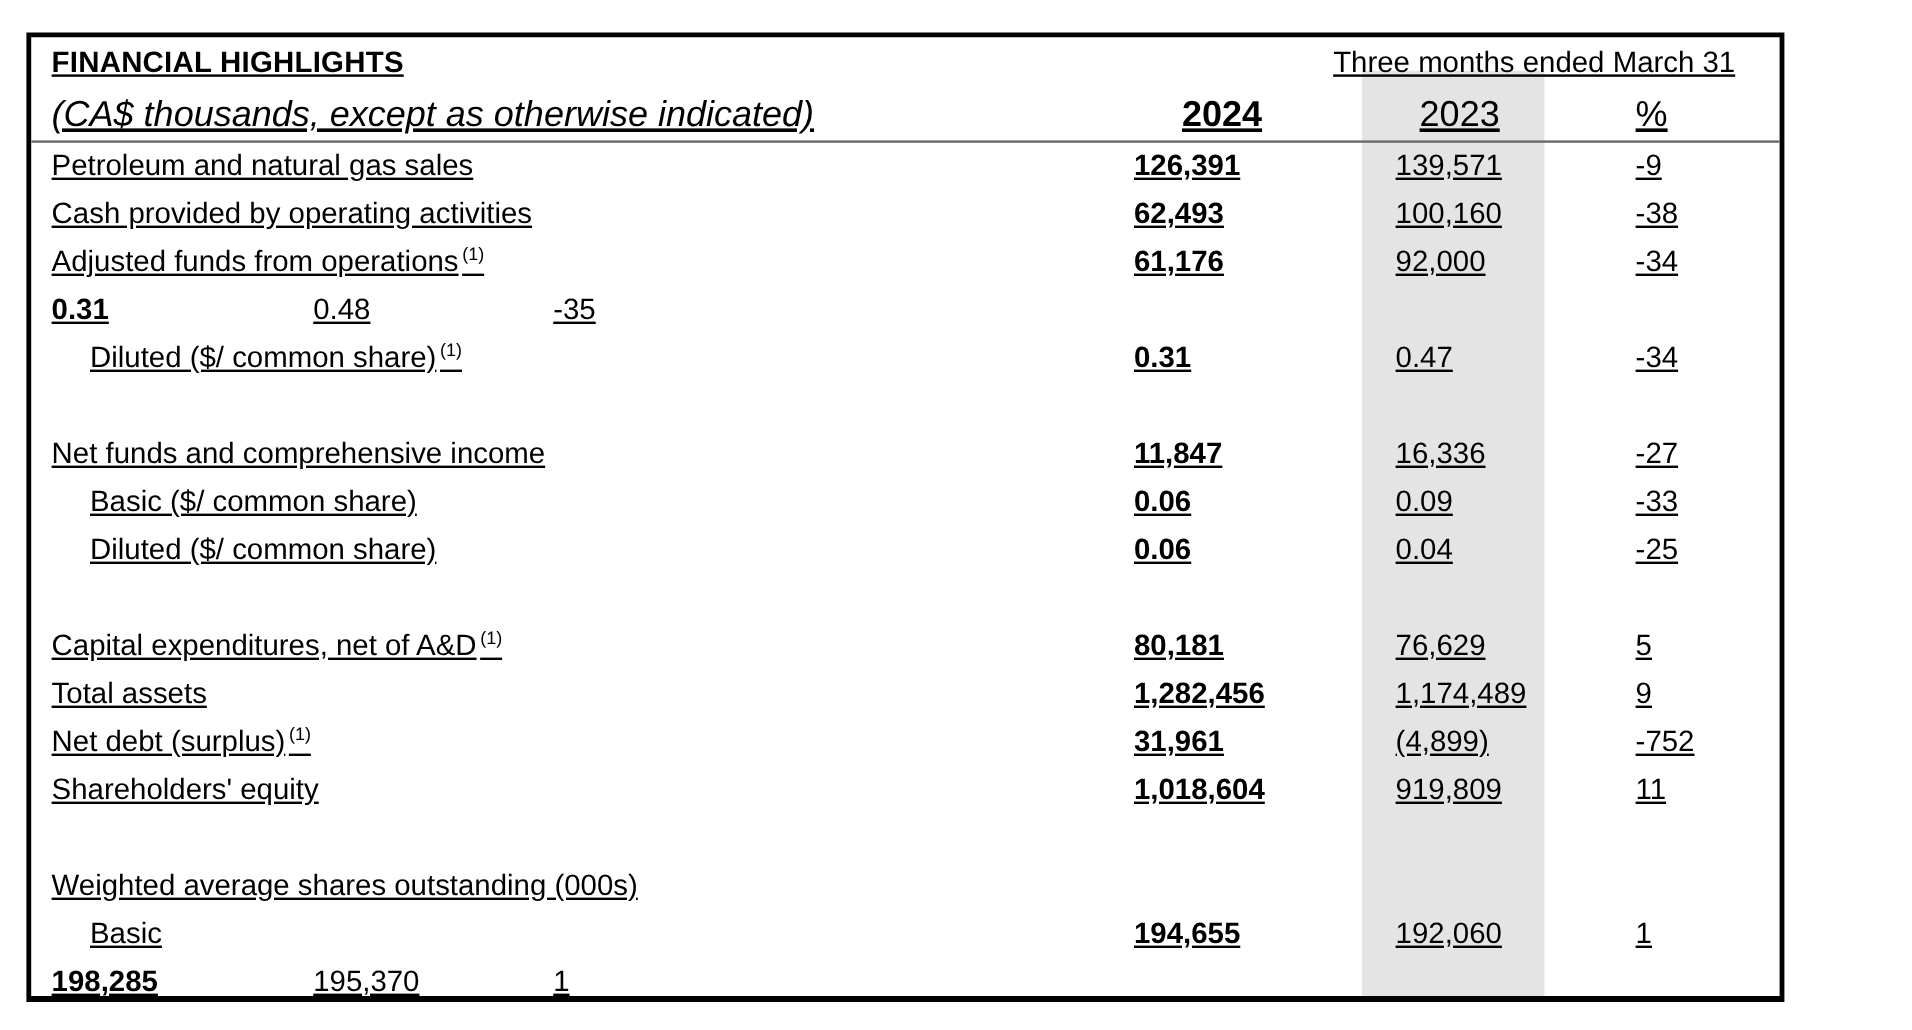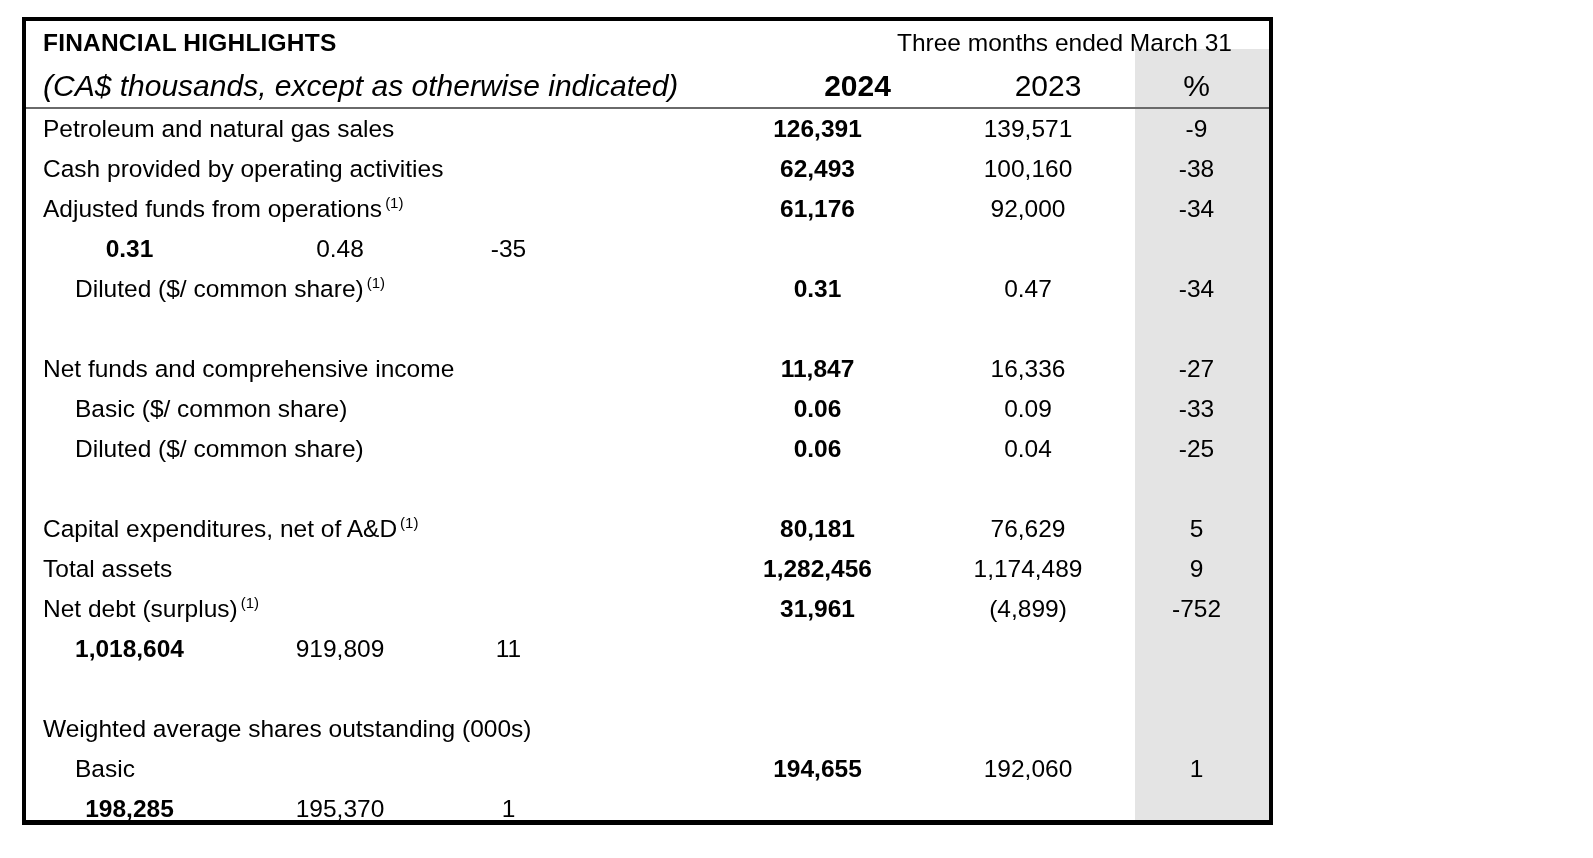--- a/index.html
+++ b/index.html
@@ -11,28 +11,29 @@
     width: 1593px;
     height: 858px;
     font-family: "Liberation Sans", sans-serif;
     color: #000000;
     overflow: hidden;
   }
 
   #table-frame {
     position: absolute;
     left: 22px;
-    top: 17px;
-    width: 1251px;
+    top: 27px;
+    width: 1465px;
     height: 808px;
     border: 4px solid #000000;
     border-bottom: 5px solid #000000;
     box-sizing: border-box;
     background: #ffffff;
     overflow: hidden;
+    text-decoration: underline;
   }
 
   
   #highlight-band {
     position: absolute;
     left: 1109px;
     top: 28px;
     width: 152px;
     bottom: 0;
     background: #e4e4e4;
@@ -59,21 +60,21 @@
   .row.spacer { height: 40px; }
 
   .cell-label {
     flex: 1 1 auto;
     text-align: left;
     white-space: nowrap;
     line-height: 1;
   }
   .cell-num {
     flex: 0 0 auto;
-    text-align: center;
+    text-align: left;
     white-space: nowrap;
     line-height: 1;
   }
   .col-2024 { width: 198px; padding-right: 25px; box-sizing: border-box; font-weight: bold; }
   .col-2023 { width: 180px; padding-right: 22px; box-sizing: border-box; }
   .col-pct  { width: 120px; padding-right: 25px; box-sizing: border-box; }
 
   .indent { padding-left: 32px; }
 
   sup.fn {
@@ -211,20 +212,21 @@
           <div class="cell-num col-2023">1,174,489</div>
           <div class="cell-num col-pct">9</div>
         </div>
         <div class="row">
           <div class="cell-label">Net debt (surplus)<sup class="fn">(1)</sup></div>
           <div class="cell-num col-2024">31,961</div>
           <div class="cell-num col-2023">(4,899)</div>
           <div class="cell-num col-pct">-752</div>
         </div>
         <div class="row">
+          <div class="cell-label">Shareholders' equity</div>
           <div class="cell-num col-2024">1,018,604</div>
           <div class="cell-num col-2023">919,809</div>
           <div class="cell-num col-pct">11</div>
         </div>
         <div class="row spacer"></div>
         <div class="row">
           <div class="cell-label">Weighted average shares outstanding (000s)</div>
           <div class="cell-num col-2024"></div>
           <div class="cell-num col-2023"></div>
           <div class="cell-num col-pct"></div>

